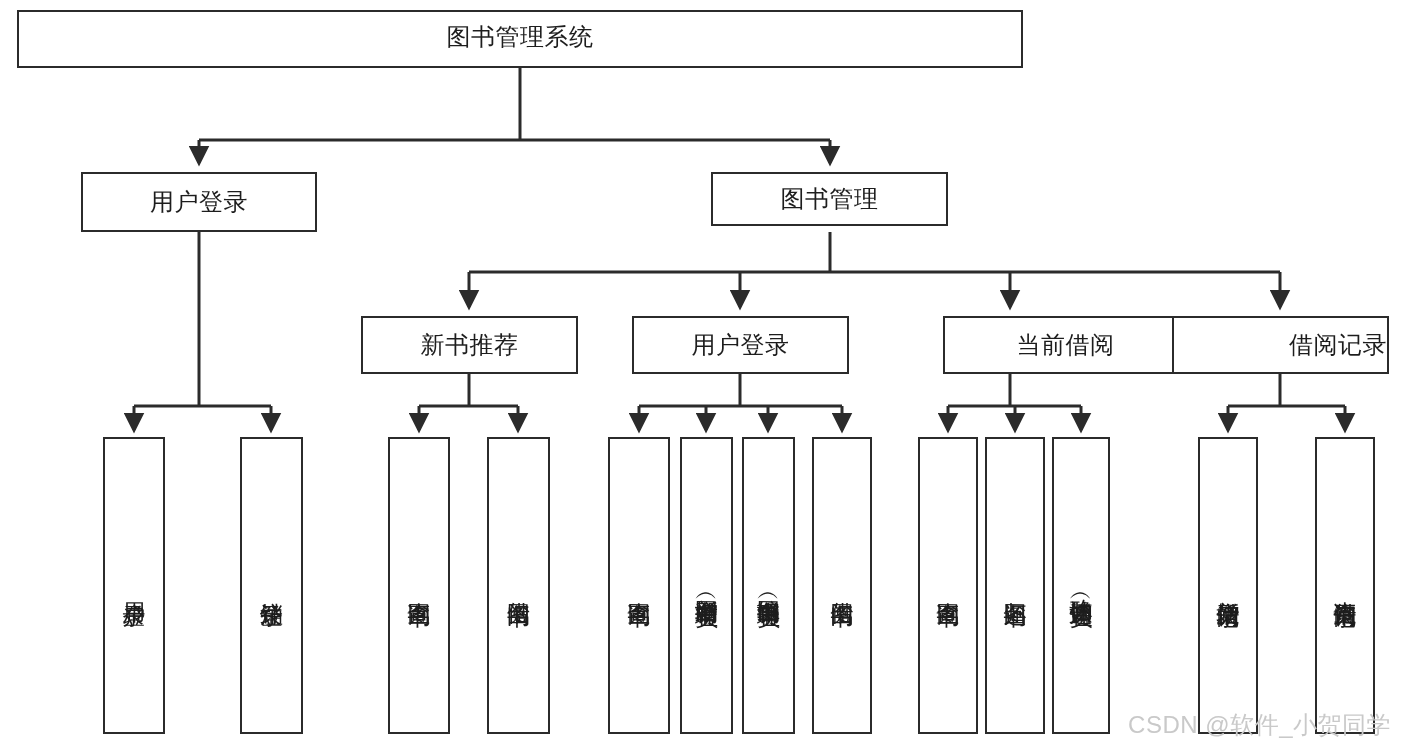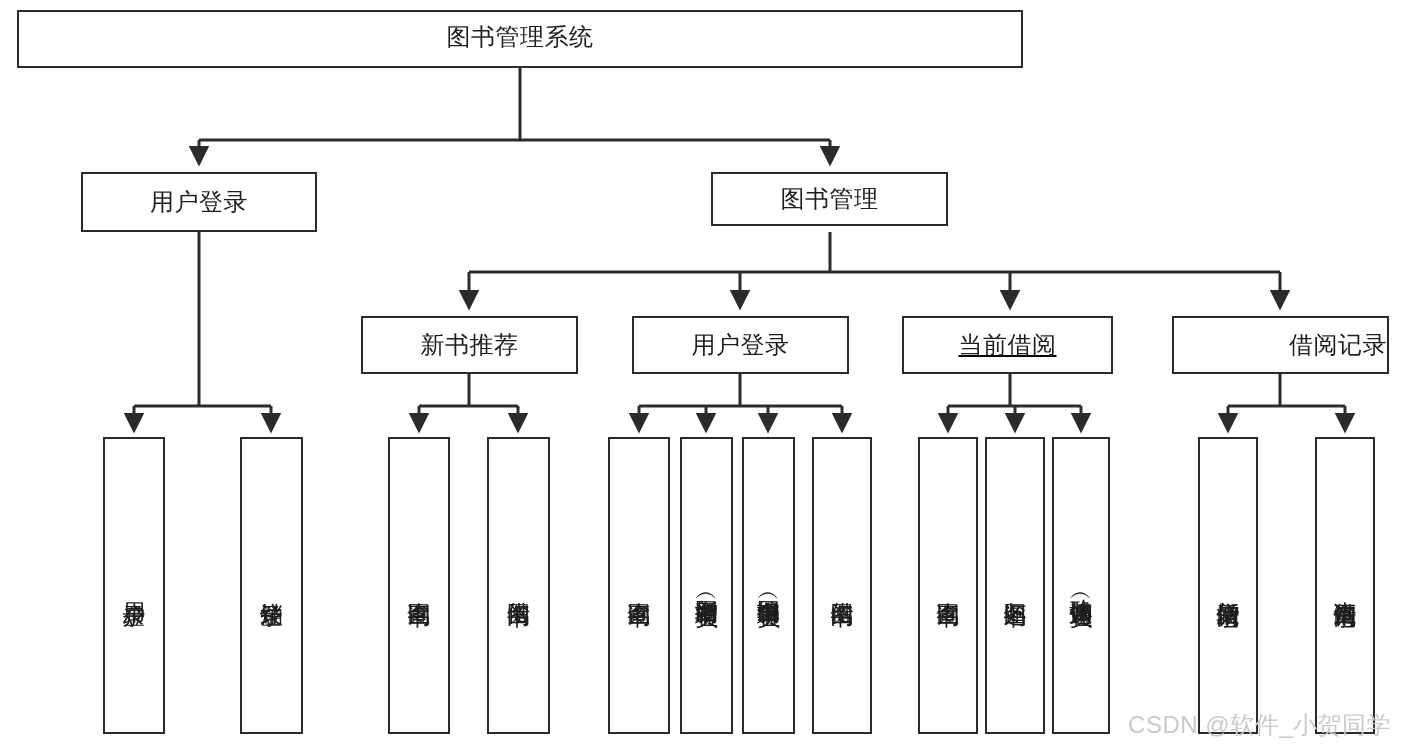--- a/index.html
+++ b/index.html
@@ -143,21 +143,21 @@
   </div>
 
   <div class="node-box" style="left:361px; top:316px; width:217px; height:58px;text-align:right;">
     <span class="node-label-h">新书推荐</span>
   </div>
 
   <div class="node-box" style="left:632px; top:316px; width:217px; height:58px;">
     <span class="node-label-h">用户登录</span>
   </div>
 
-  <div class="node-box" style="left:902px; top:316px; width:211px; height:58px;text-decoration:underline;">
+  <div class="node-box" style="left:943px; top:316px; width:245px; height:58px;">
     <span class="node-label-h">当前借阅</span>
   </div>
 
   <div class="node-box" style="left:1172px; top:316px; width:217px; height:58px;justify-content:flex-end;">
     <span class="node-label-h">借阅记录</span>
   </div>
 
   <div class="node-box" style="left:103px; top:437px; width:62px; height:297px;">
     <span class="node-label-v">用户登录</span>
   </div>

